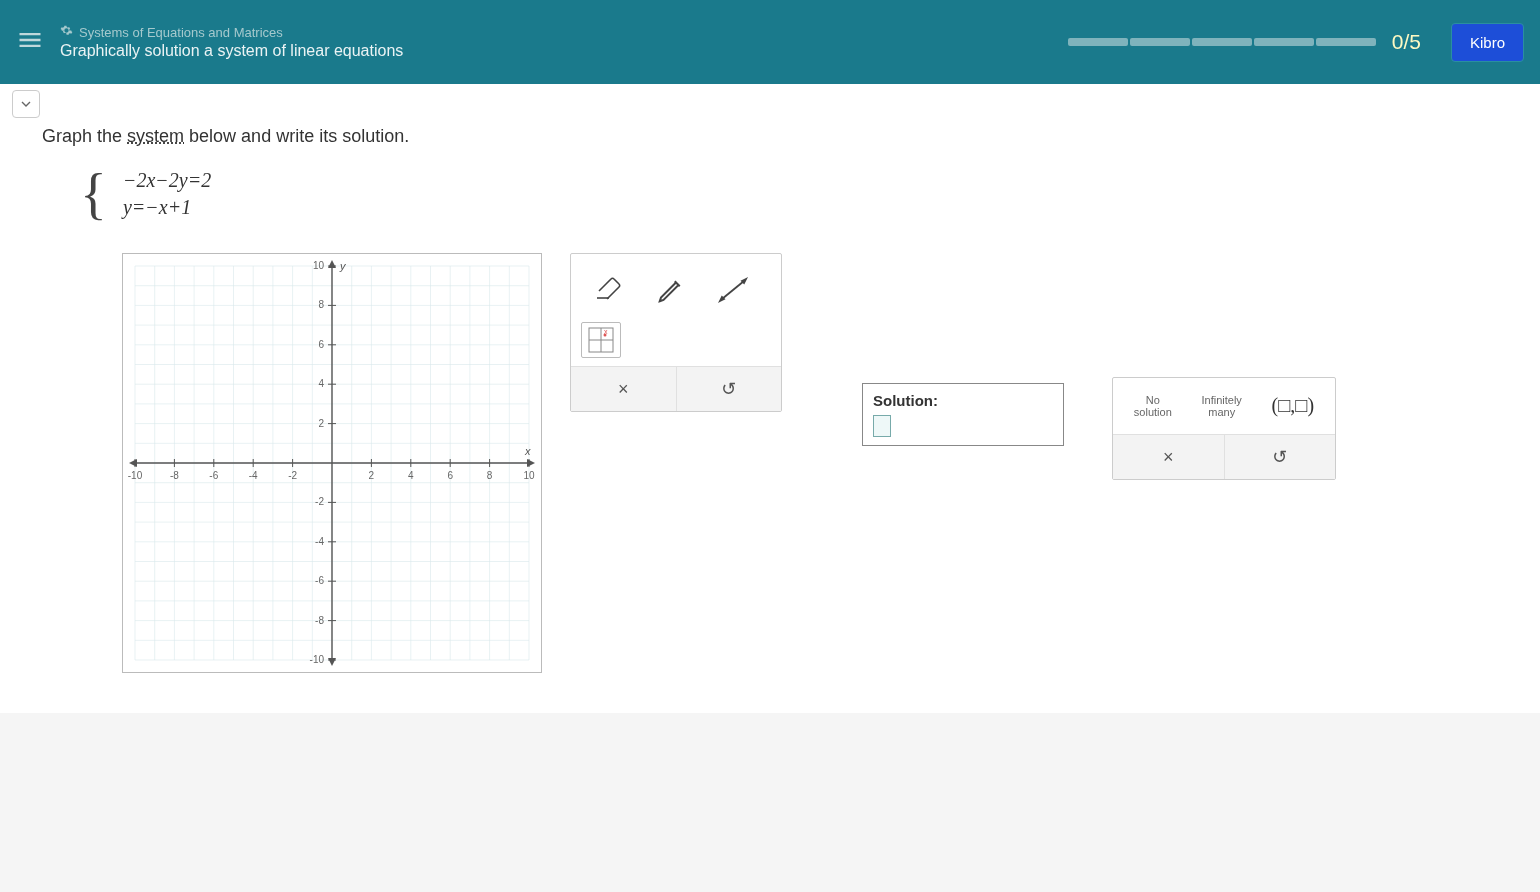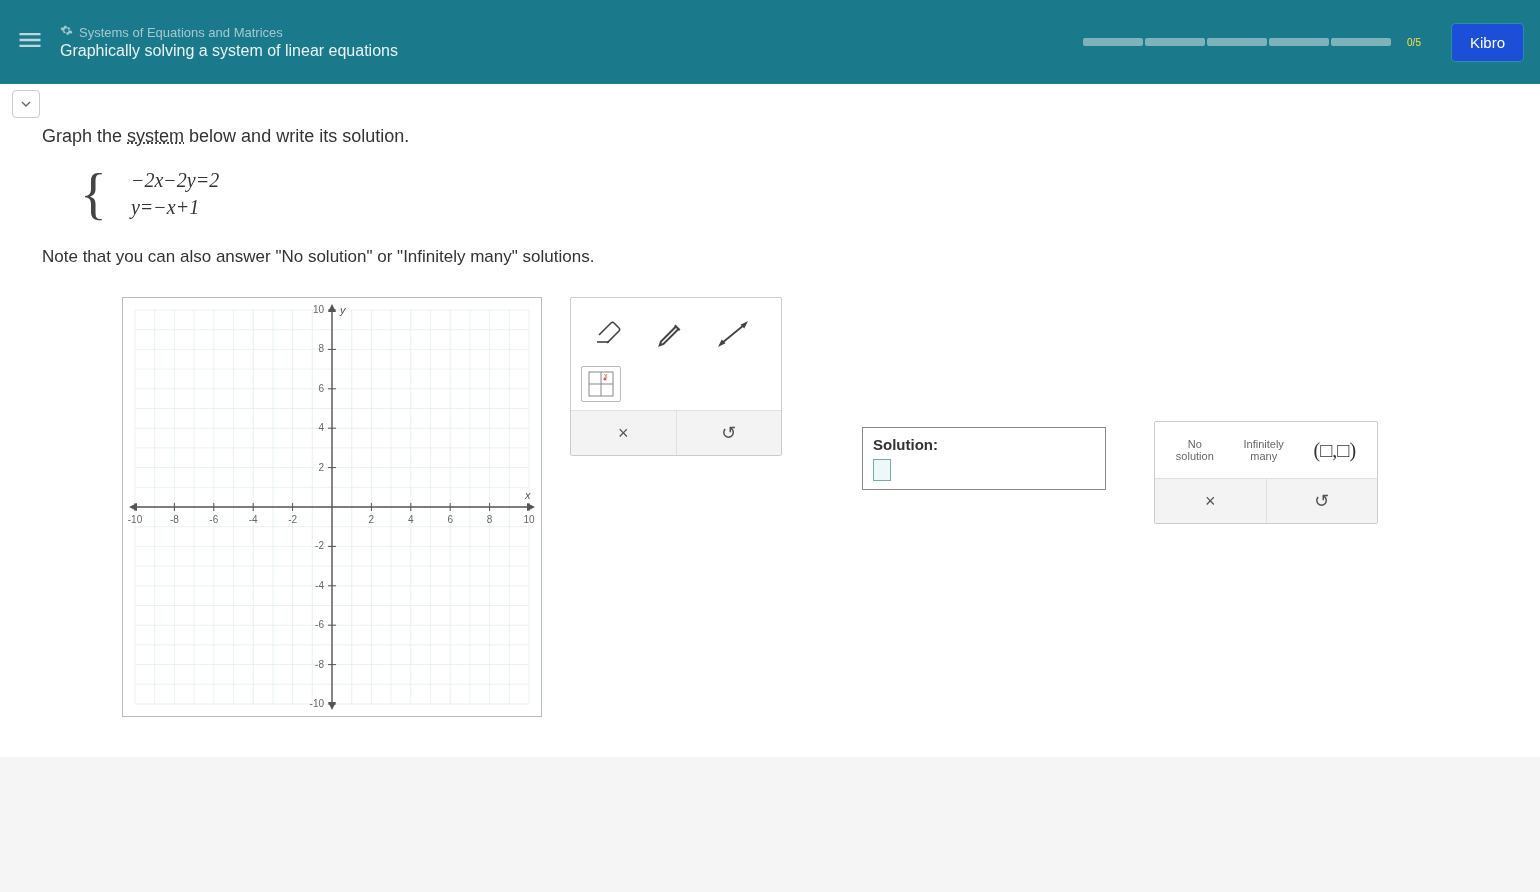--- a/index.html
+++ b/index.html
@@ -7,58 +7,58 @@
     
     .top-bar { background: #1a7a8c; color: #fff; height: 84px; display: flex; align-items: center; padding: 0 16px; position: relative; }
     .menu-icon { margin-right: 16px; cursor: pointer; }
     .menu-icon svg { width: 28px; height: 28px; fill: #bfd8dc; }
     .header-text { flex: 1; }
     .breadcrumb { font-size: 13px; color: #a5c9cd; display: flex; align-items: center; gap: 6px; }
     .breadcrumb-icon { display: inline-block; }
     .page-title { font-size: 16px; color: #eaf3f4; margin-top: 2px; }
     .progress-bar { display: flex; gap: 2px; margin-right: 16px; }
     .progress-seg { width: 60px; height: 8px; background: #7fb3bc; border-radius: 2px; }
-    .score { color: #fde047; font-size: 10px; margin-right: 30px; }
+    .score { color: #fef9c3; font-size: 21px; margin-right: 30px; }
     .user-btn { background: #1d4ed8; color: #fff; padding: 10px 18px; border-radius: 4px; font-size: 15px; border: 1px solid #2a8fa0;}
     
     .content { background: #fff; padding: 0 40px 40px 32px; position: relative; }
     .collapse-toggle { position: absolute; left: 12px; top: 6px; width: 28px; height: 28px; border: 1px solid #ccc; border-radius: 4px; display:flex; align-items:center; justify-content:center; background:#fff; cursor:pointer; }
     
     .prompt { margin-left: 10px; padding-top: 42px; font-size: 18px; color: #333; }
     .prompt .underline { text-decoration: underline dotted; }
     
     .equations { margin: 18px 0 0 48px; font-family: 'Times New Roman', serif; font-size: 20px; color: #333; display:flex; align-items:center; }
     .brace { font-size: 56px; line-height: 56px; margin-right: 8px; color:#444; font-weight:200; }
-    .eq-lines div { margin: 4px 16px; font-style: italic; }
+    .eq-lines div { margin: 4px 8px; font-style: italic; }
     
     .note { margin: 24px 0 0 10px; font-size: 17px; color: #333; }
     
     .workspace { display: flex; align-items: flex-start; margin-top: 30px; margin-left: 90px; gap: 28px; }
     
     
     .graph-panel { width: 420px; height: 420px; border: 1px solid #bbb; background: #fff; position: relative; }
     
     
     .tool-palette { width: 212px; border: 1px solid #ccc; background: #fff; border-radius: 2px; }
     .tool-row { display: flex; flex-wrap: wrap; padding: 12px 10px 4px 10px; gap: 6px; }
     .tool-btn { width: 56px; height: 48px; display:flex; align-items:center; justify-content:center; cursor:pointer; border-radius:2px; }
     .tool-btn.small { width: 40px; height: 36px; border:1px solid #bbb; }
     .tool-row2 { padding: 4px 10px 8px 10px; }
     .tool-bottom { display:flex; border-top: 1px solid #e0e0e0; background: #f3f3f3; }
     .tool-bottom .tb-btn { flex:1; height:44px; display:flex; align-items:center; justify-content:center; cursor:pointer; font-size:18px; color:#555; }
     .tool-bottom .tb-btn:first-child { border-right:1px solid #e0e0e0; }
     
     
-    .solution-box { width: 244px; border: 1px solid #888; background: #fff; padding: 8px 10px; margin-left: 52px; margin-top: 130px; }
+    .solution-box { width: 202px; border: 1px solid #888; background: #fff; padding: 8px 10px; margin-left: 52px; margin-top: 130px; }
     .solution-label { font-size: 15px; font-weight: bold; color: #333; margin-bottom: 6px; }
     .answer-slot { width: 18px; height: 22px; border: 1px solid #7aa; background: #eef8f8; }
     
     
     .answer-palette { width: 224px; border: 1px solid #ccc; background: #fff; border-radius: 2px; margin-top: 124px; margin-left: 20px; }
-    .ap-row { display:flex; align-items:center; justify-content:space-around; padding: 12px 6px; }
+    .ap-row { display:flex; align-items:flex-start; justify-content:space-around; padding: 12px 6px; }
     .ap-btn { cursor:pointer; text-align:center; padding:4px 6px; border-radius:2px; }
     .ap-btn .lbl { font-size: 11px; color: #666; line-height: 1.1; }
     .ap-btn .tuple { font-family: 'Times New Roman', serif; font-size: 20px; color: #333; }
     .ap-bottom { display:flex; border-top: 1px solid #e0e0e0; background: #f3f3f3; }
     .ap-bottom .tb-btn { flex:1; height:44px; display:flex; align-items:center; justify-content:center; cursor:pointer; font-size:18px; color:#555; }
     .ap-bottom .tb-btn:first-child { border-right:1px solid #e0e0e0; }
   </style>
 </head>
 <body>
 
@@ -70,21 +70,21 @@
   </div>
   <div class="header-text">
     <div class="breadcrumb">
       <span class="breadcrumb-icon">
         <svg width="13" height="13" viewBox="0 0 24 24" fill="#a5c9cd">
             <path d="M12 8a4 4 0 100 8 4 4 0 000-8zm9 4a7 7 0 01-.1 1.2l2 1.6-2 3.4-2.4-1a7 7 0 01-2 .1l-.4 2.5h-4l-.4-2.5a7 7 0 01-2-1.2l-2.4 1-2-3.4 2-1.6A7 7 0 013 12a7 7 0 01.1-1.2l-2-1.6 2-3.4 2.4 1a7 7 0 012-1.2L8 3h4l.4 2.5a7 7 0 012 1.2l2.4-1 2 3.4-2 1.6c.1.4.2.8.2 1.2z"></path>
           </svg>
       </span>
       <span>Systems of Equations and Matrices</span>
     </div>
-    <div class="page-title">Graphically solving a system of linear equations</div>
+    <div class="page-title">Graphically solution a system of linear equations</div>
   </div>
   <div class="progress-bar">
     <div class="progress-seg"></div>
       <div class="progress-seg"></div>
       <div class="progress-seg"></div>
       <div class="progress-seg"></div>
       <div class="progress-seg"></div>
   </div>
   <div class="score">0/5</div>
   <div class="user-btn">Kibro</div>
@@ -102,21 +102,20 @@
   </div>
 
   <div class="equations">
     <div class="brace">{</div>
     <div class="eq-lines">
       <div>−2x−2y=2</div>
       <div>y=−x+1</div>
     </div>
   </div>
 
-  <div class="note">Note that you can also answer "No solution" or "Infinitely many" solutions.</div>
 
   <div class="workspace">
 
     <div class="graph-panel">
       <svg id="graph-svg" width="418" height="418" viewBox="0 0 418 418">
           <line x1="12" y1="406" x2="12" y2="12" stroke="#d8e8eb" stroke-width="0.6"></line>
           <line x1="31.700000000000003" y1="406" x2="31.700000000000003" y2="12" stroke="#d8e8eb" stroke-width="0.6"></line>
           <line x1="51.400000000000006" y1="406" x2="51.400000000000006" y2="12" stroke="#d8e8eb" stroke-width="0.6"></line>
           <line x1="71.1" y1="406" x2="71.1" y2="12" stroke="#d8e8eb" stroke-width="0.6"></line>
           <line x1="90.80000000000001" y1="406" x2="90.80000000000001" y2="12" stroke="#d8e8eb" stroke-width="0.6"></line>

